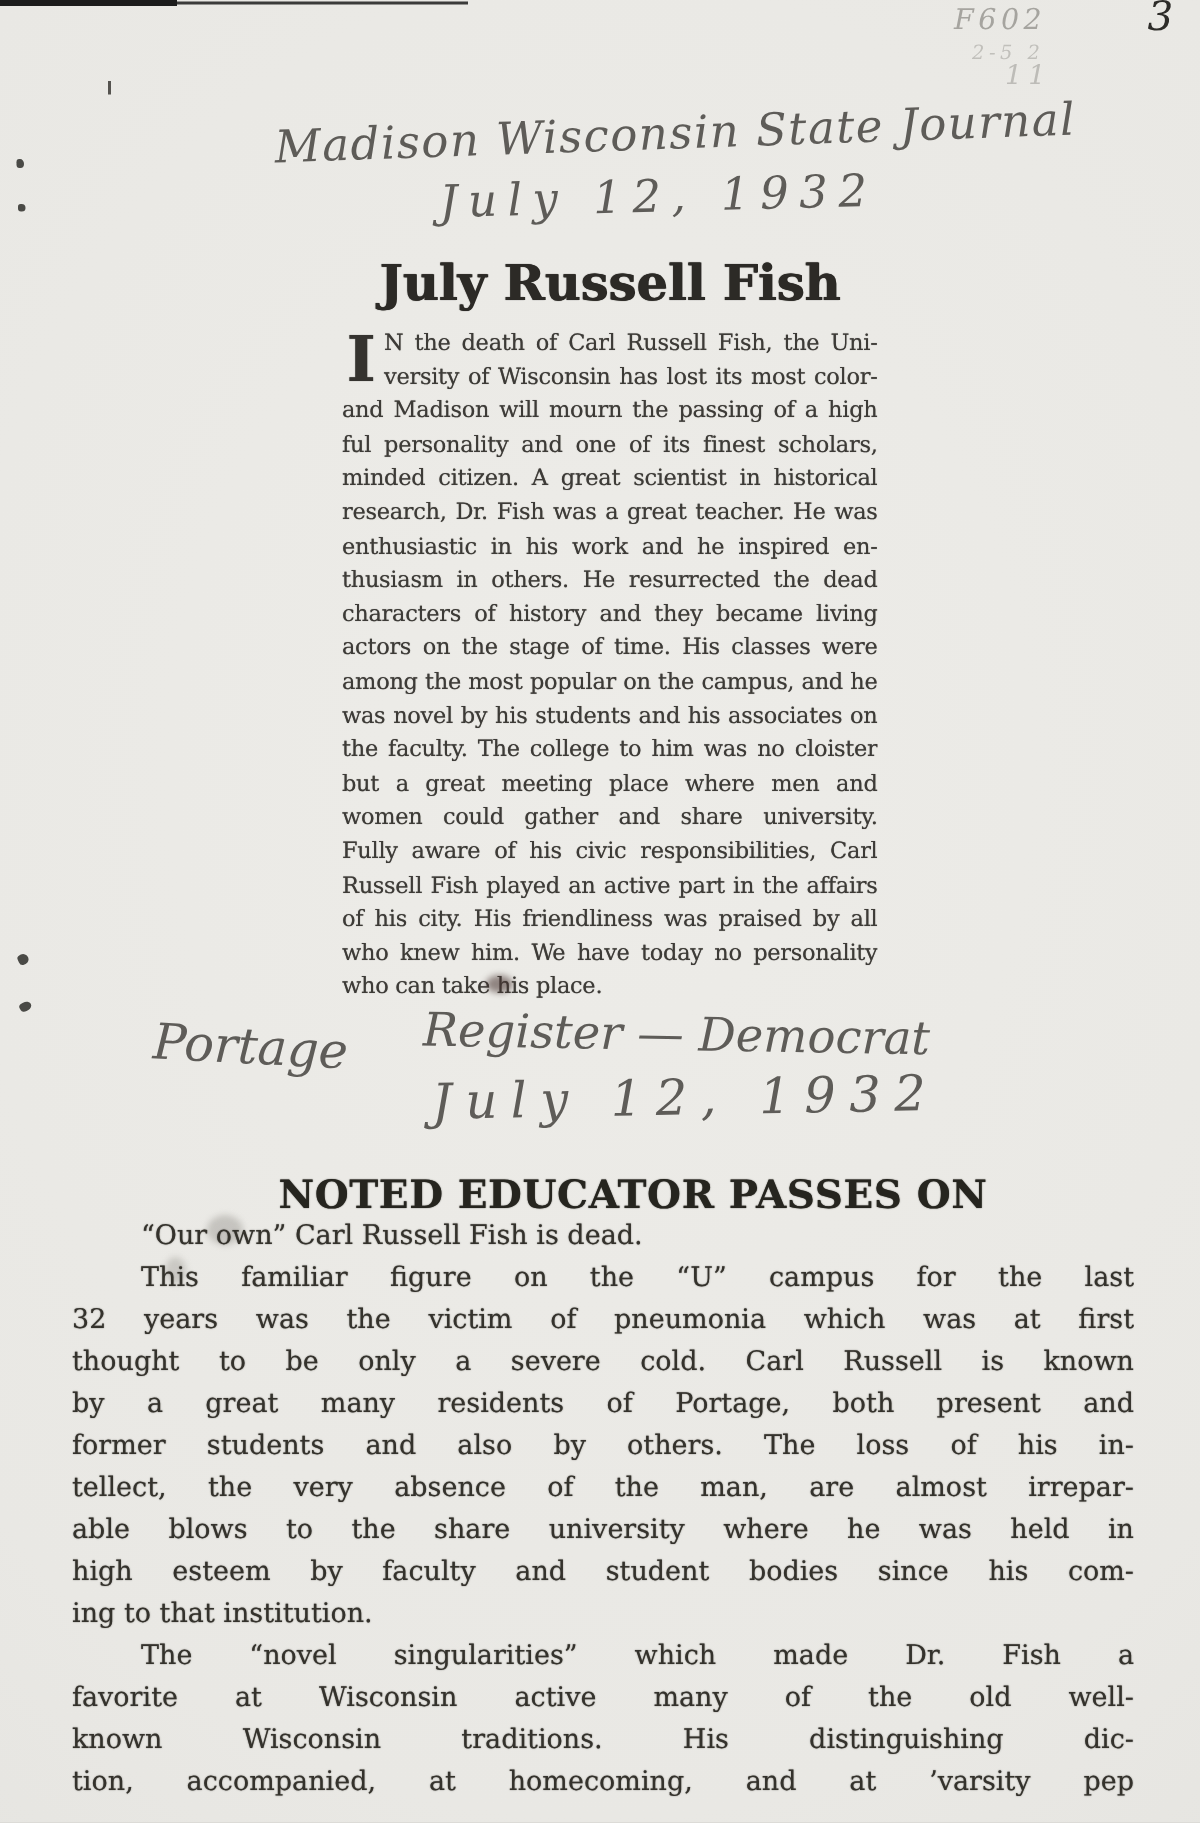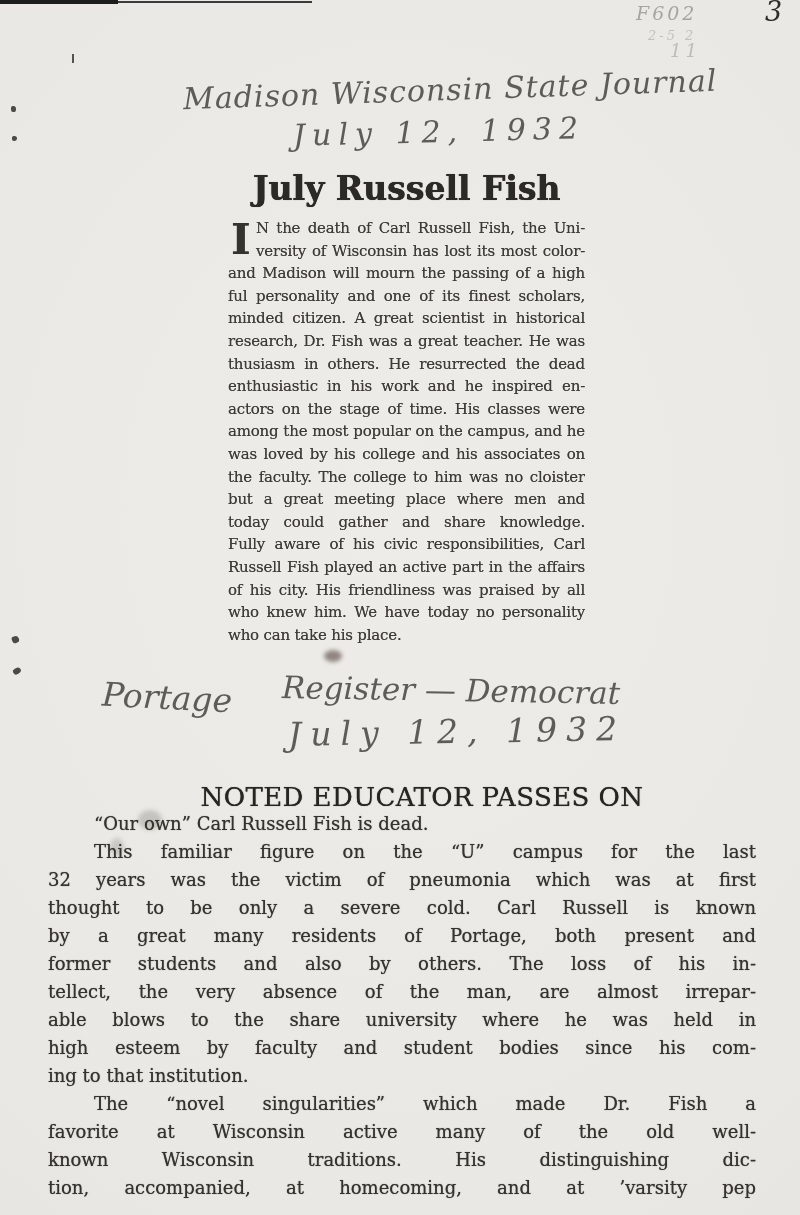--- a/index.html
+++ b/index.html
@@ -37,21 +37,21 @@
     text-align:justify;text-align-last:justify;
     white-space:nowrap;overflow:hidden;
   }
   .dropcap{
     font-size:42px;font-weight:bold;color:#35332f;line-height:42px;
     text-shadow:0 0 0.6px rgba(53,51,47,0.8);
   }
 
   
   .a2-headline{
-    font-weight:normal;color:#26251f;text-align:center;
+    font-weight:bold;color:#26251f;text-align:center;
     font-size:26px;letter-spacing:0.4px;
     text-shadow:0 0 0.8px rgba(38,37,31,0.9);
   }
   .a2 .tline{
     font-size:18px;line-height:28px;height:28px;
     color:#34322c;text-shadow:0 0 0.9px rgba(52,50,44,0.75);
     text-align:justify;text-align-last:justify;
     white-space:nowrap;overflow:hidden;
   }
   .tline.nojust{text-align-last:left;}
@@ -84,28 +84,29 @@
 
   <div class="abs dropcap" style="left:231px;top:219px;">I</div>
 
   <div class="abs a1" style="left:228px;top:217px;width:357px;">
       <div class="tline inset">N the death of Carl Russell Fish, the Uni-</div>
       <div class="tline inset">versity of Wisconsin has lost its most color-</div>
       <div class="tline">and Madison will mourn the passing of a high</div>
       <div class="tline">ful personality and one of its finest scholars,</div>
       <div class="tline">minded citizen. A great scientist in historical</div>
       <div class="tline">research, Dr. Fish was a great teacher. He was</div>
+      <div class="tline">enthusiastic in his work and he inspired en-</div>
       <div class="tline">thusiasm in others. He resurrected the dead</div>
-      <div class="tline">enthusiastic in his work and he inspired en-</div>
+      <div class="tline">characters of history and they became living</div>
       <div class="tline">actors on the stage of time. His classes were</div>
       <div class="tline">among the most popular on the campus, and he</div>
-      <div class="tline">was loved by his college and his associates on</div>
+      <div class="tline">was novel by his students and his associates on</div>
       <div class="tline">the faculty. The college to him was no cloister</div>
       <div class="tline">but a great meeting place where men and</div>
-      <div class="tline">today could gather and share knowledge.</div>
+      <div class="tline">women could gather and share university.</div>
       <div class="tline">Fully aware of his civic responsibilities, Carl</div>
       <div class="tline">Russell Fish played an active part in the affairs</div>
       <div class="tline">of his city. His friendliness was praised by all</div>
       <div class="tline">who knew him. We have today no personality</div>
       <div class="tline nojust">who can take his place.</div>
     </div>
 
   <div class="abs smudge" style="left:324px;top:650px;width:18px;height:12px;background:rgba(70,50,45,0.55);"></div>
 
   <div class="abs hand" style="left:102px;top:678px;font-size:33px;transform:rotate(3deg);">Portage</div>

